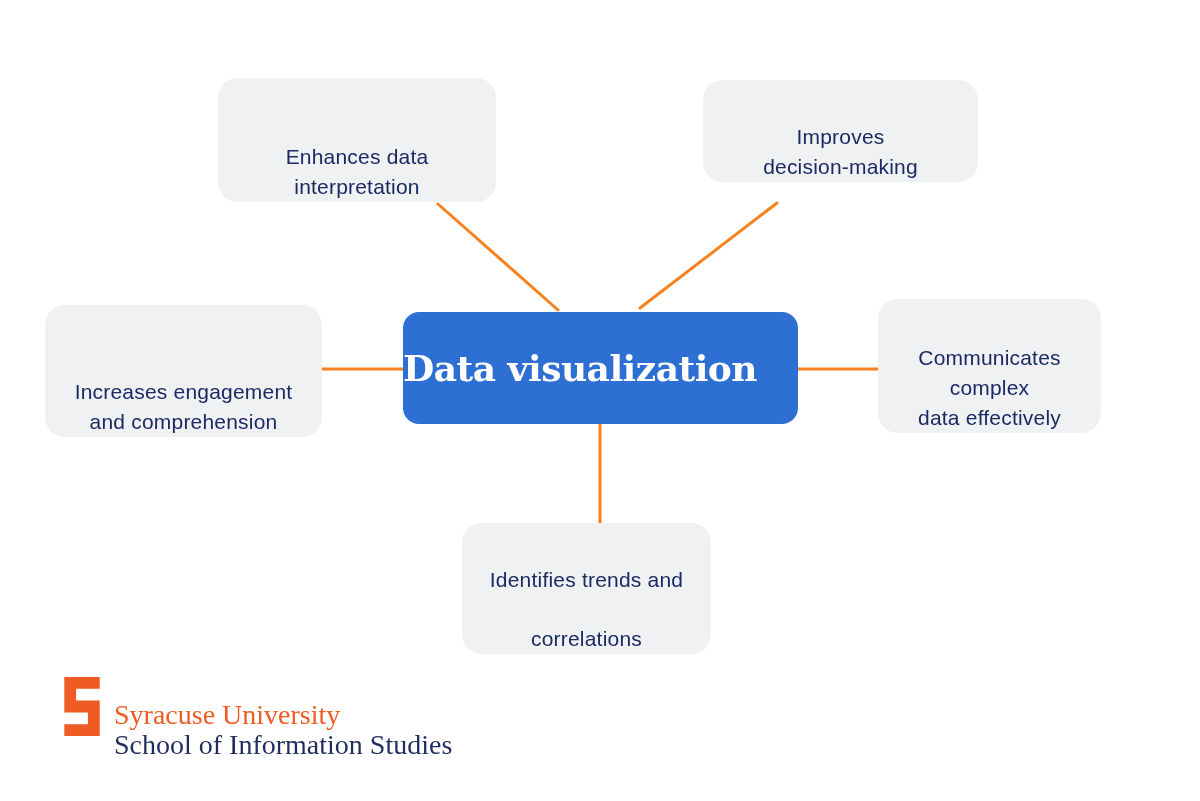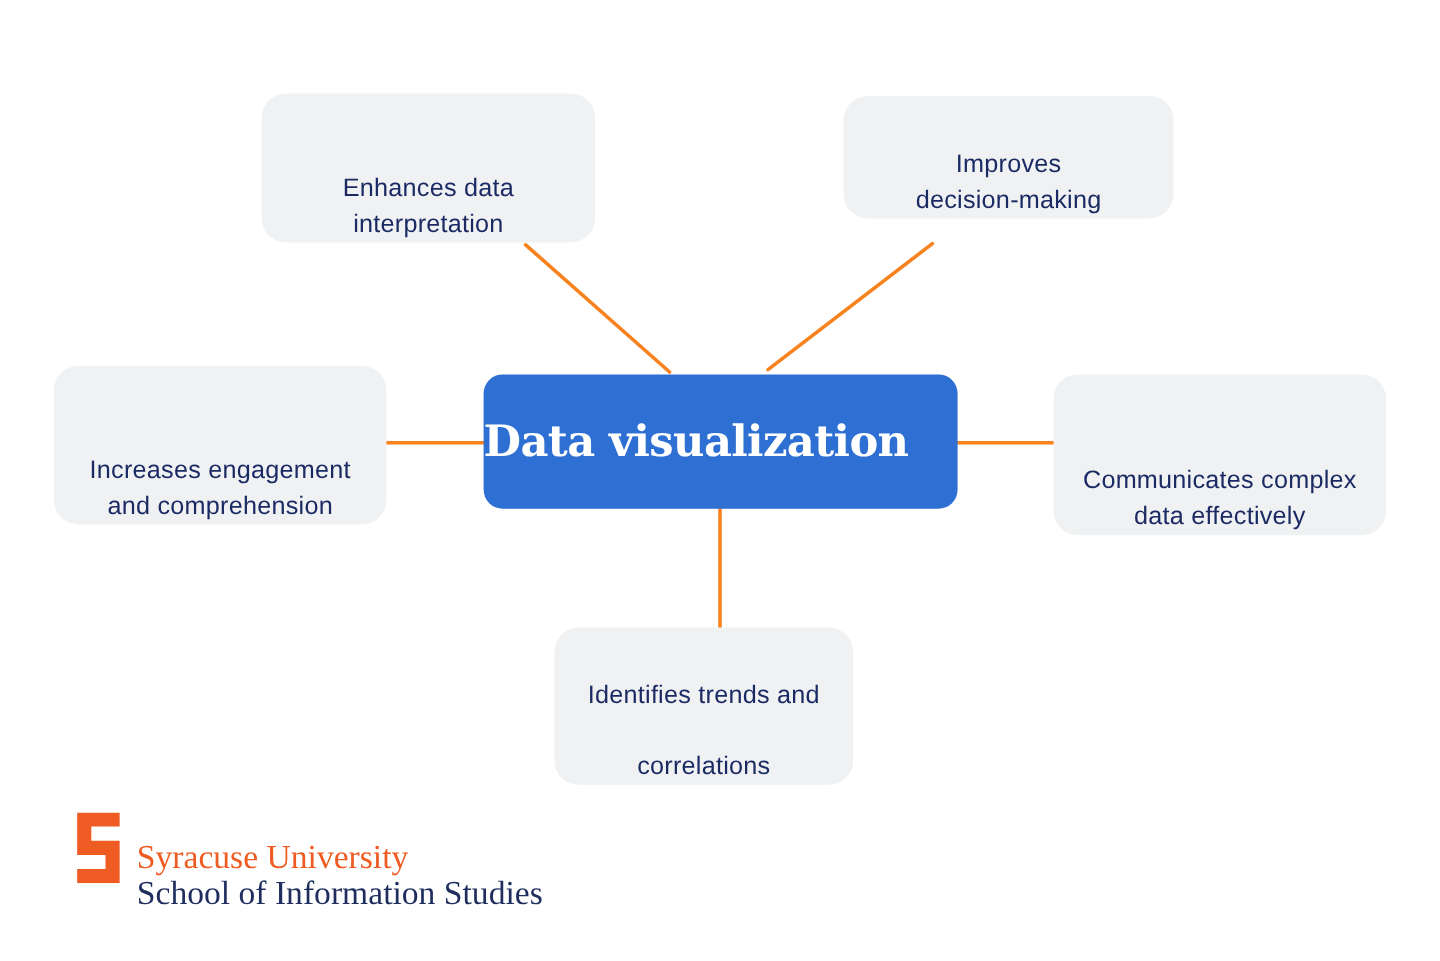--- a/index.html
+++ b/index.html
@@ -41,21 +41,21 @@
     justify-content: flex-end;
     text-align: center;
     color: var(--card-text, #1b2a63);
     font-size: 21px;
     line-height: 30px;
     letter-spacing: 0.2px;
   }
   #node-top-left  { left: 218px; top: 78px;  width: 278px; height: 124px; }
   #node-top-right { left: 703px; top: 80px;  width: 275px; height: 102px; }
   #node-left      { left: 45px;  top: 305px; width: 277px; height: 132px; }
-  #node-right     { left: 878px; top: 312px; width: 277px; height: 134px; }
+  #node-right     { left: 878px; top: 299px; width: 223px; height: 134px; }
   #node-bottom    { left: 462px; top: 523px; width: 249px; height: 131px; gap: 29px; }
   #center-node {
     position: absolute;
     left: 403px; top: 312px; width: 395px; height: 112px;
     background: var(--center-bg, #2d6fd2);
     border-radius: 16px;
     display: flex;
     align-items: center;
     justify-content: flex-start;
     color: var(--center-text, #ffffff);

